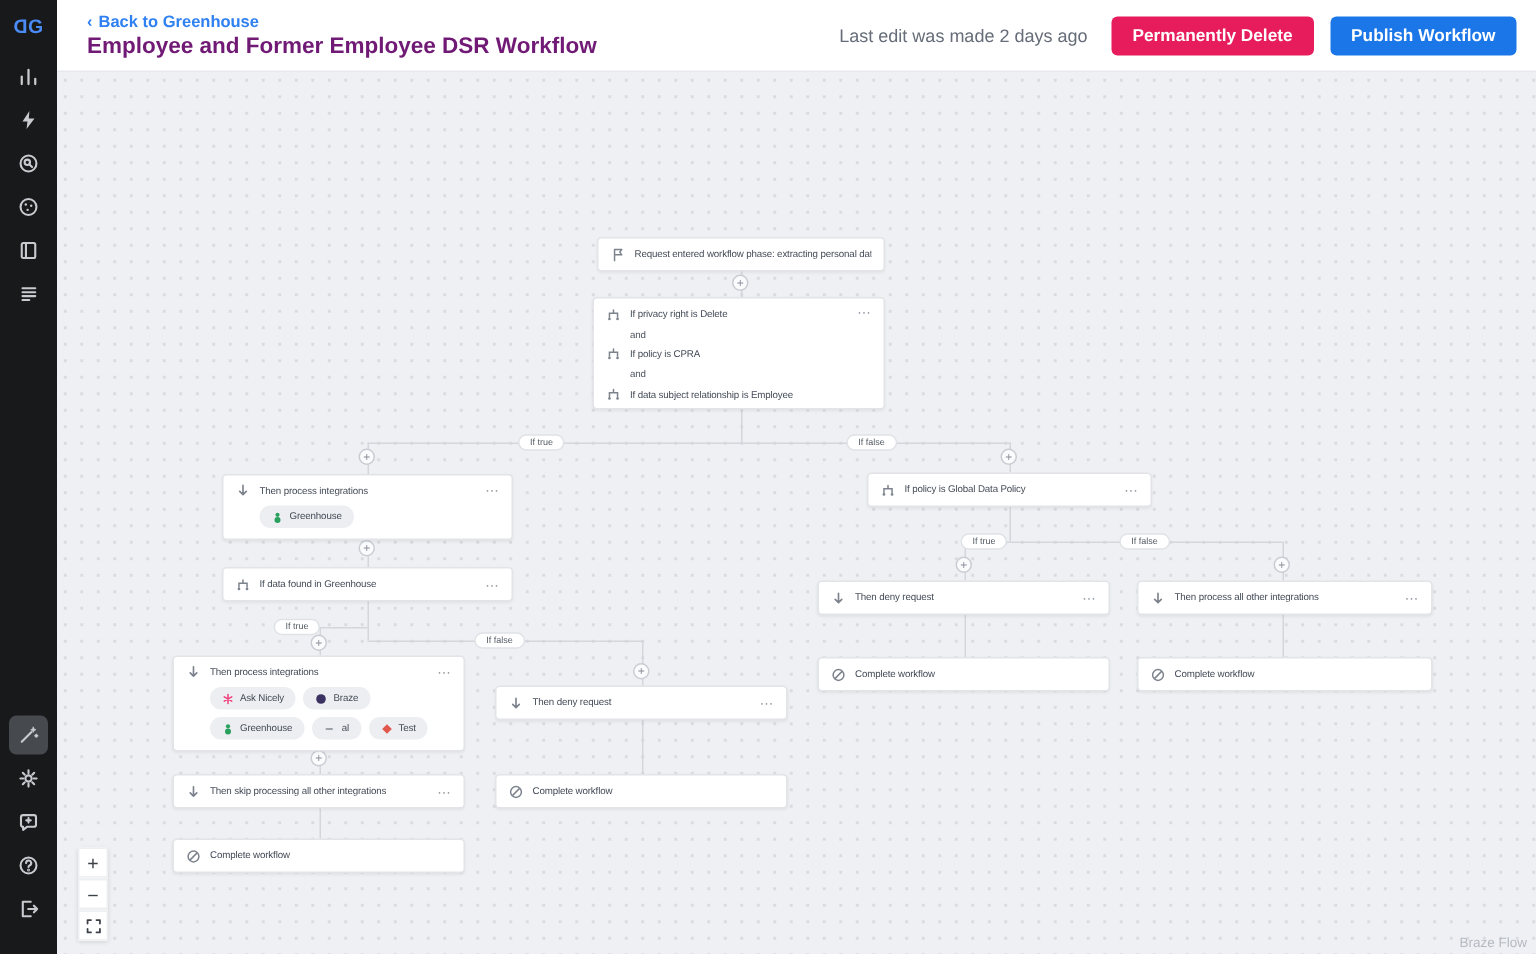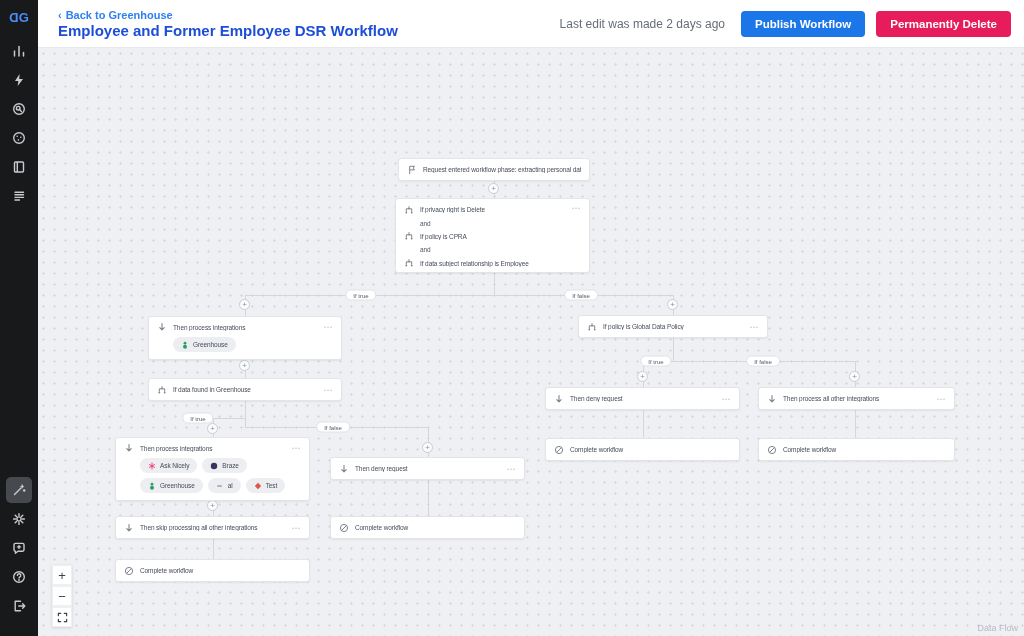--- a/index.html
+++ b/index.html
@@ -15,21 +15,21 @@
   .side-group.bottom{margin-top:auto}
   .side-icon{width:26px;height:26px;display:flex;align-items:center;justify-content:center;color:#c7cacf;border-radius:5px;cursor:pointer}
   .side-icon.active{background:#46494e}
   .side-icon svg{display:block}
 
   
   .main{flex:1;display:flex;flex-direction:column;min-width:0}
   .header{height:48px;background:#fff;border-bottom:1px solid #e7e9ec;display:flex;align-items:center;justify-content:space-between;padding:0 13px 0 20px;flex-shrink:0}
   .hleft{display:flex;flex-direction:column;justify-content:center;gap:1px}
   .back-link{display:flex;align-items:center;gap:4px;color:#2f80f0;font-size:11px;font-weight:bold;text-decoration:none;cursor:pointer}
-  .page-title{font-size:15px;font-weight:bold;color:#1d4ed8}
+  .page-title{font-size:15px;font-weight:bold;color:#701a75}
   .hright{display:flex;align-items:center;gap:11px}
   .last-edit{font-size:12px;color:#666d78;margin-right:5px}
   .btn{border:none;border-radius:4px;color:#fff;font-size:11.5px;font-weight:bold;padding:7px 14px;cursor:pointer;font-family:"Liberation Sans",sans-serif}
   .btn.danger{background:#e61c5d}
   .btn.primary{background:#1b76e8}
 
   
   .canvas{position:relative;flex:1;background:#eff0f3;background-image:radial-gradient(#d9dbdf 1px,transparent 1.2px);background-size:11px 11px;overflow:hidden}
   .edge{position:absolute;background:#d3d6db}
   .edge.v{width:1px}
@@ -145,22 +145,22 @@
     <header class="header">
       <div class="hleft">
         <a class="back-link">
             <span>‹</span>
             <span>Back to Greenhouse</span>
           </a>
         <div class="page-title">Employee and Former Employee DSR Workflow</div>
       </div>
       <div class="hright">
         <span class="last-edit">Last edit was made 2 days ago</span>
+        <button class="btn danger">Permanently Delete</button>
         <button class="btn primary">Publish Workflow</button>
-        <button class="btn danger">Permanently Delete</button>
       </div>
     </header>
 
     <div class="canvas">
 
       <div class="edge v" style="left:456px;top:131px;height:19px"></div>
       <div class="edge v" style="left:456px;top:225px;height:22px"></div>
       <div class="edge h" style="left:207px;top:247px;width:429px"></div>
       <div class="edge v" style="left:207px;top:247px;height:21px"></div>
       <div class="edge v" style="left:635px;top:247px;height:20px"></div>
@@ -441,16 +441,16 @@
       <div class="zoomctl">
         <button class="zbtn">+</button>
         <button class="zbtn">−</button>
         <button class="zbtn">
             <svg width="11" height="11" viewBox="0 0 12 12" fill="none" stroke="currentColor" stroke-width="1.3" stroke-linecap="round" stroke-linejoin="round">
               <path d="M1.5 4V1.5H4M8 1.5h2.5V4M10.5 8v2.5H8M4 10.5H1.5V8"></path>
             </svg>
           </button>
       </div>
 
-      <div class="attribution">Data Flow</div>
+      <div class="attribution">Braze Flow</div>
     </div>
   </div>
 </div>
 
 </body></html>

